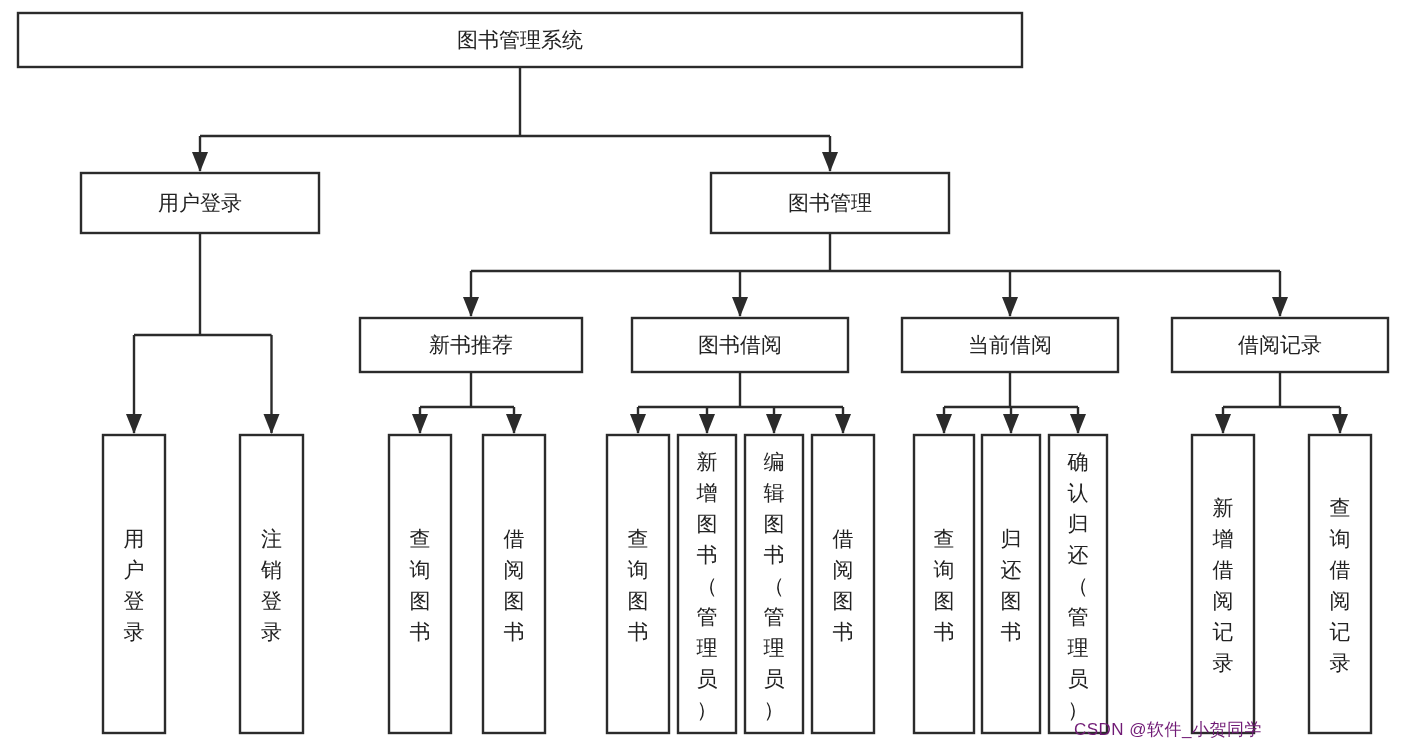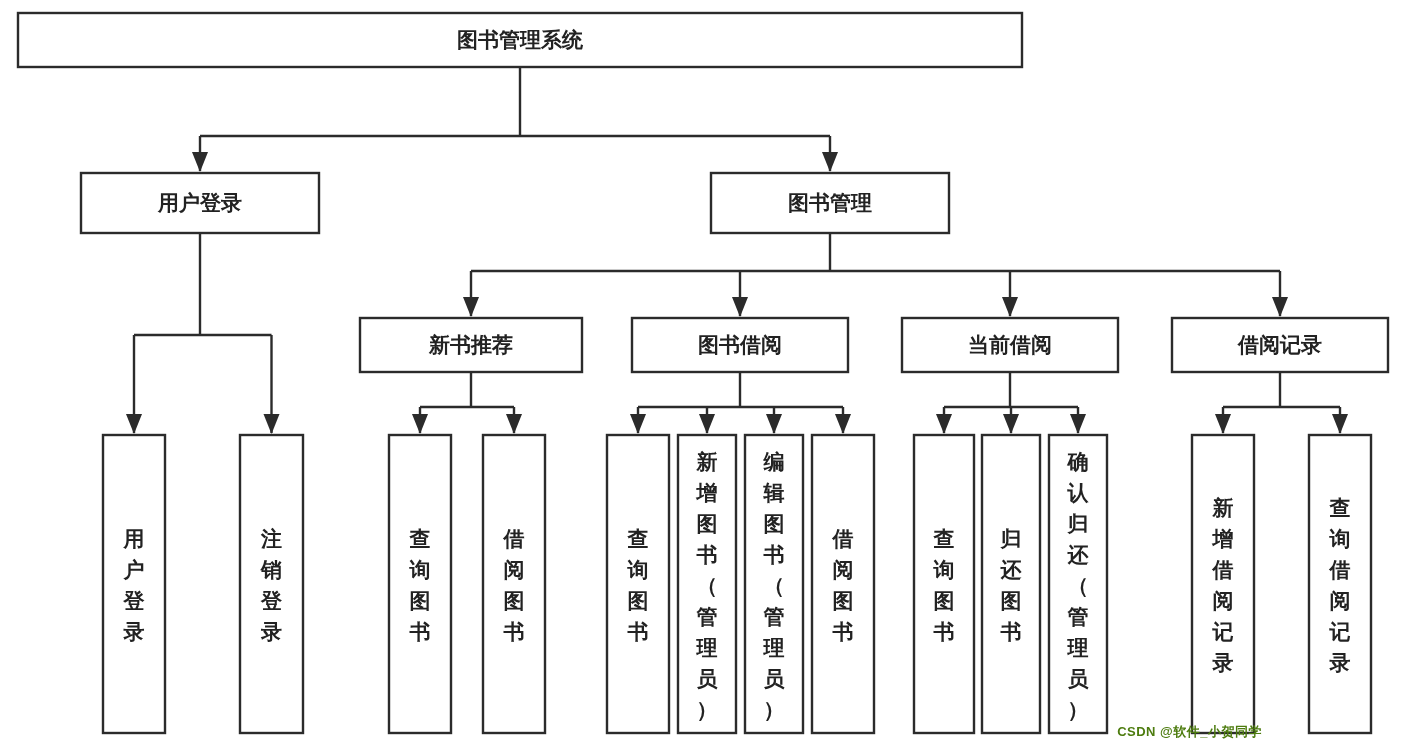--- a/index.html
+++ b/index.html
@@ -11,21 +11,20 @@
     width: 1405px;
     height: 747px;
     font-family: "Liberation Sans", "DejaVu Sans", sans-serif;
     overflow: hidden;
     position: relative;
   }
   #diagram-root {
     position: relative;
     width: 1270px;
     height: 747px;
-    font-weight: bold;
   }
   svg#tree-svg {
     position: absolute;
     left: 0;
     top: 0;
     width: 1405px;
     height: 747px;
     display: block;
   }
   .node-box {
@@ -54,22 +53,22 @@
     font-family: "Liberation Sans", "DejaVu Sans", sans-serif;
     font-size: 21px;
     fill: #222222;
     text-anchor: middle;
   }
   .watermark-text {
     position: absolute;
     right: 8px;
     bottom: 6px;
     font-family: "Liberation Sans", "DejaVu Sans", sans-serif;
-    font-size: 13px;
-    color: #4d7c0f;
+    font-size: 17px;
+    color: #701a75;
     white-space: nowrap;
     letter-spacing: 0.5px;
     user-select: none;
   }
 </style>
 </head>
 <body>
 
 <div id="diagram-root">
   <svg id="tree-svg" viewBox="0 0 1405 747">

